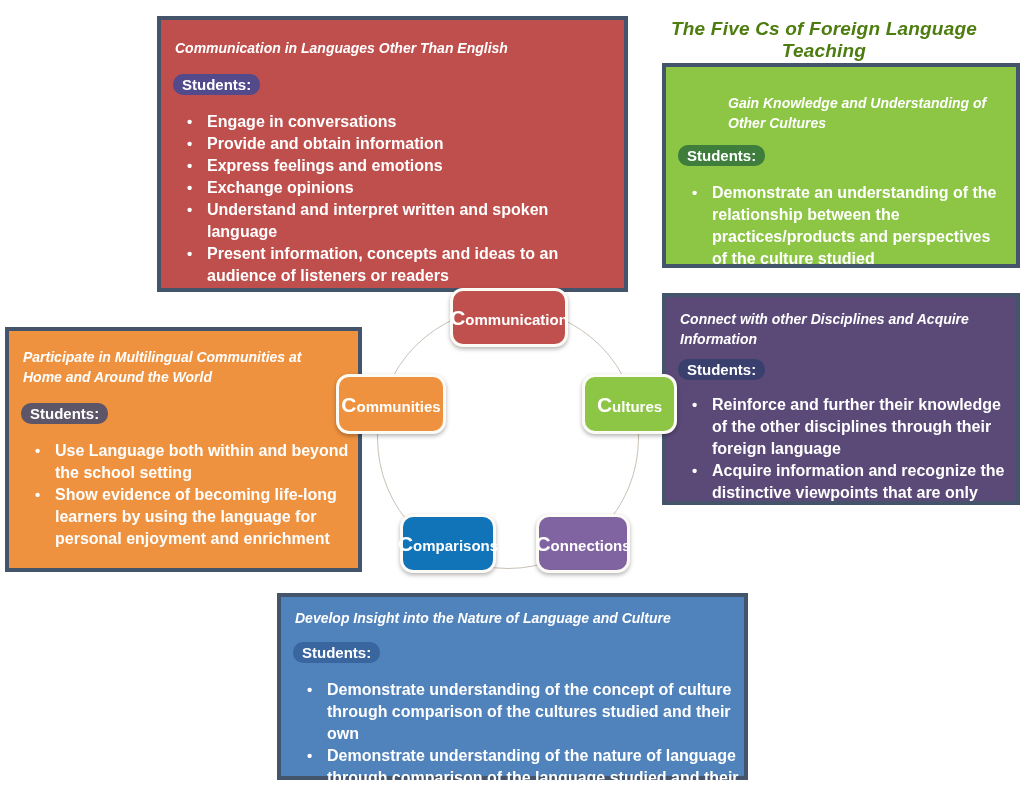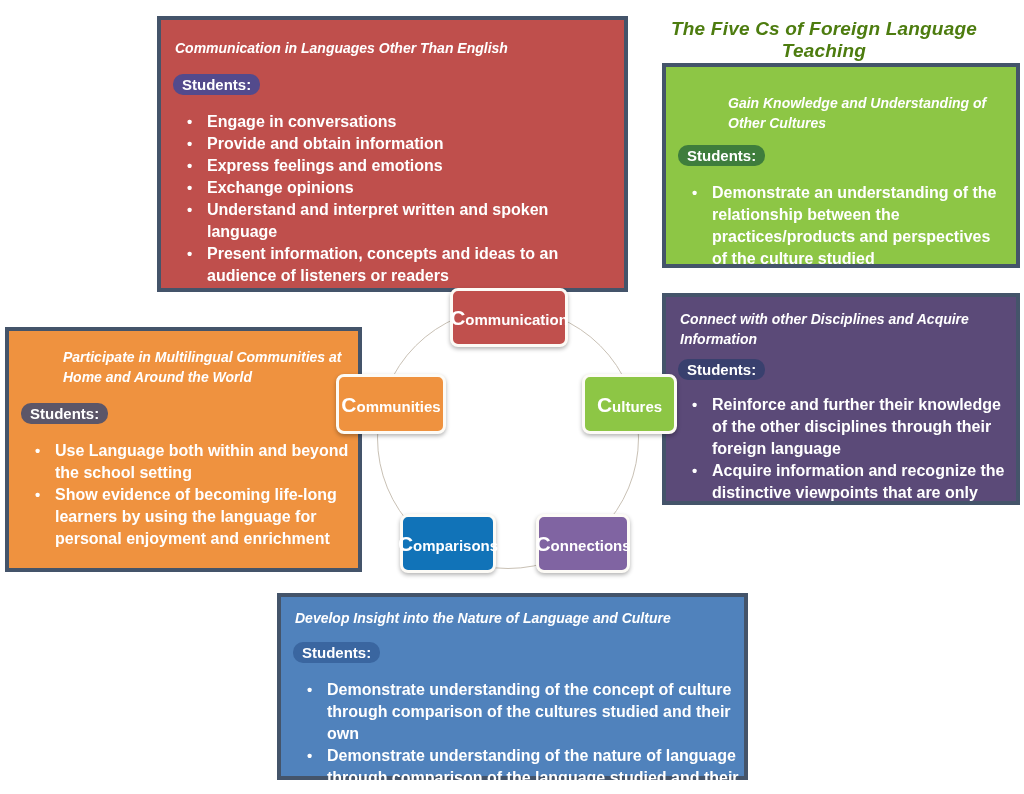--- a/index.html
+++ b/index.html
@@ -46,37 +46,37 @@
   .panel-cultures .panel-title{margin-top:26px;margin-left:48px;}
   .panel-cultures .students{margin-top:12px;background:#3e7d3c;}
   .panel-cultures .bullets{margin-top:16px;padding-right:18px;}
 
   .panel-connections{left:662px;top:293px;width:358px;height:212px;background:#5b4a78;}
   .panel-connections .panel-title{margin-top:12px;}
   .panel-connections .students{margin-top:10px;background:#39406e;}
   .panel-connections .bullets{margin-top:14px;padding-right:0;}
 
   .panel-communities{left:5px;top:327px;width:357px;height:245px;background:#ef923f;}
-  .panel-communities .panel-title{margin-top:16px;margin-left:40px;}
+  .panel-communities .panel-title{margin-top:16px;}
   .panel-communities .students{margin-top:16px;background:#5c5668;}
   .panel-communities .bullets{margin-top:16px;padding-right:0;}
 
   .panel-comparisons{left:277px;top:593px;width:471px;height:187px;background:#5082bc;}
   .panel-comparisons .panel-title{margin-top:11px;}
   .panel-comparisons .students{margin-top:14px;background:#3a66a0;}
   .panel-comparisons .bullets{margin-top:16px;padding-right:4px;}
 
   
   .cycle-ring{
     position:absolute;left:377px;top:307px;width:260px;height:260px;
     border:1px solid #c9c1b5;border-radius:50%;z-index:2;
   }
   .node{
     position:absolute;z-index:5;box-sizing:border-box;
-    border:3px solid #fdfbf6;border-radius:8px;color:#ffffff;
+    border:3px solid #fdfbf6;border-radius:13px;color:#ffffff;
     display:flex;align-items:center;justify-content:center;
     box-shadow:0 2px 4px rgba(0,0,0,.3);
   }
   .node-label{
     display:block;font-weight:bold;font-size:15px;line-height:1;
   }
   .node-label::first-letter{font-size:21px;}
   .node-communication{left:450px;top:288px;width:118px;height:59px;background:#c0504d;}
   .node-cultures{left:582px;top:374px;width:95px;height:60px;background:#8dc645;}
   .node-connections{left:536px;top:514px;width:94px;height:59px;background:#8064a2;}

